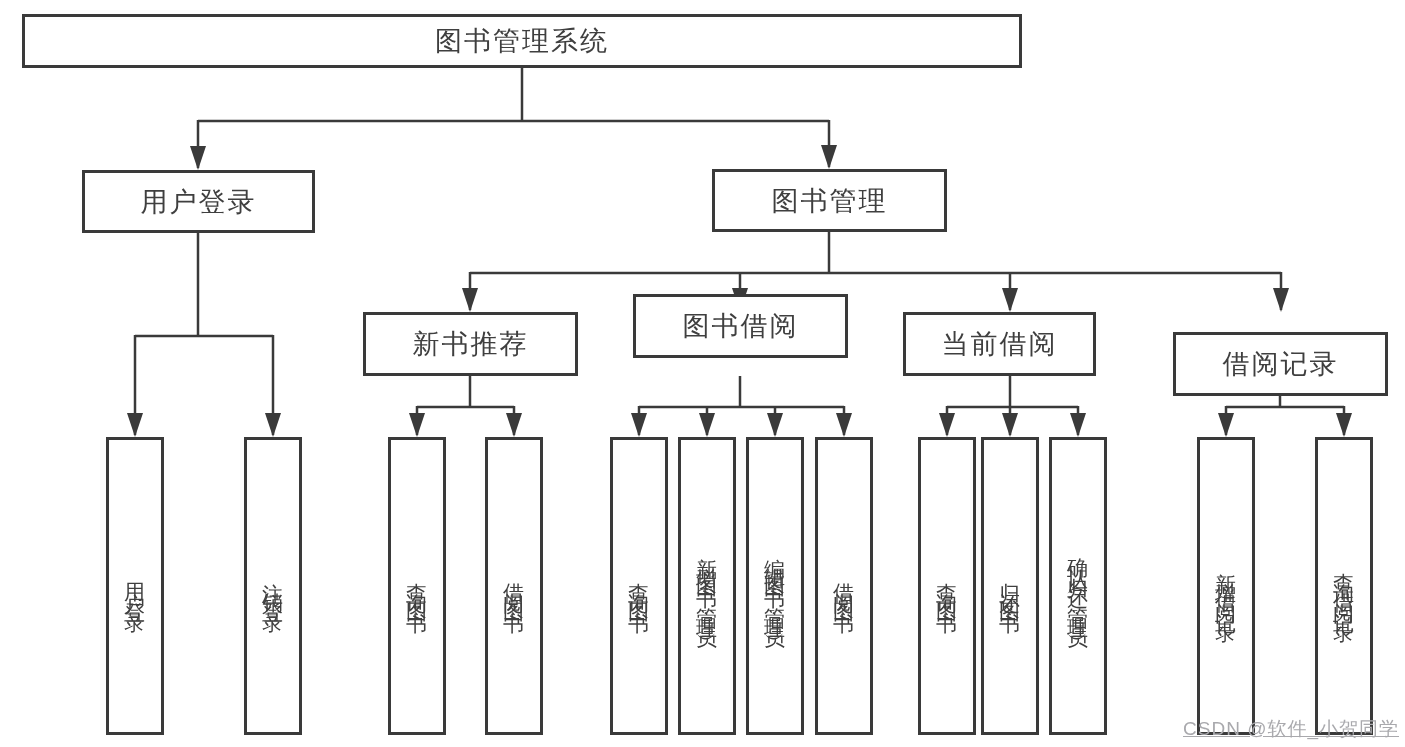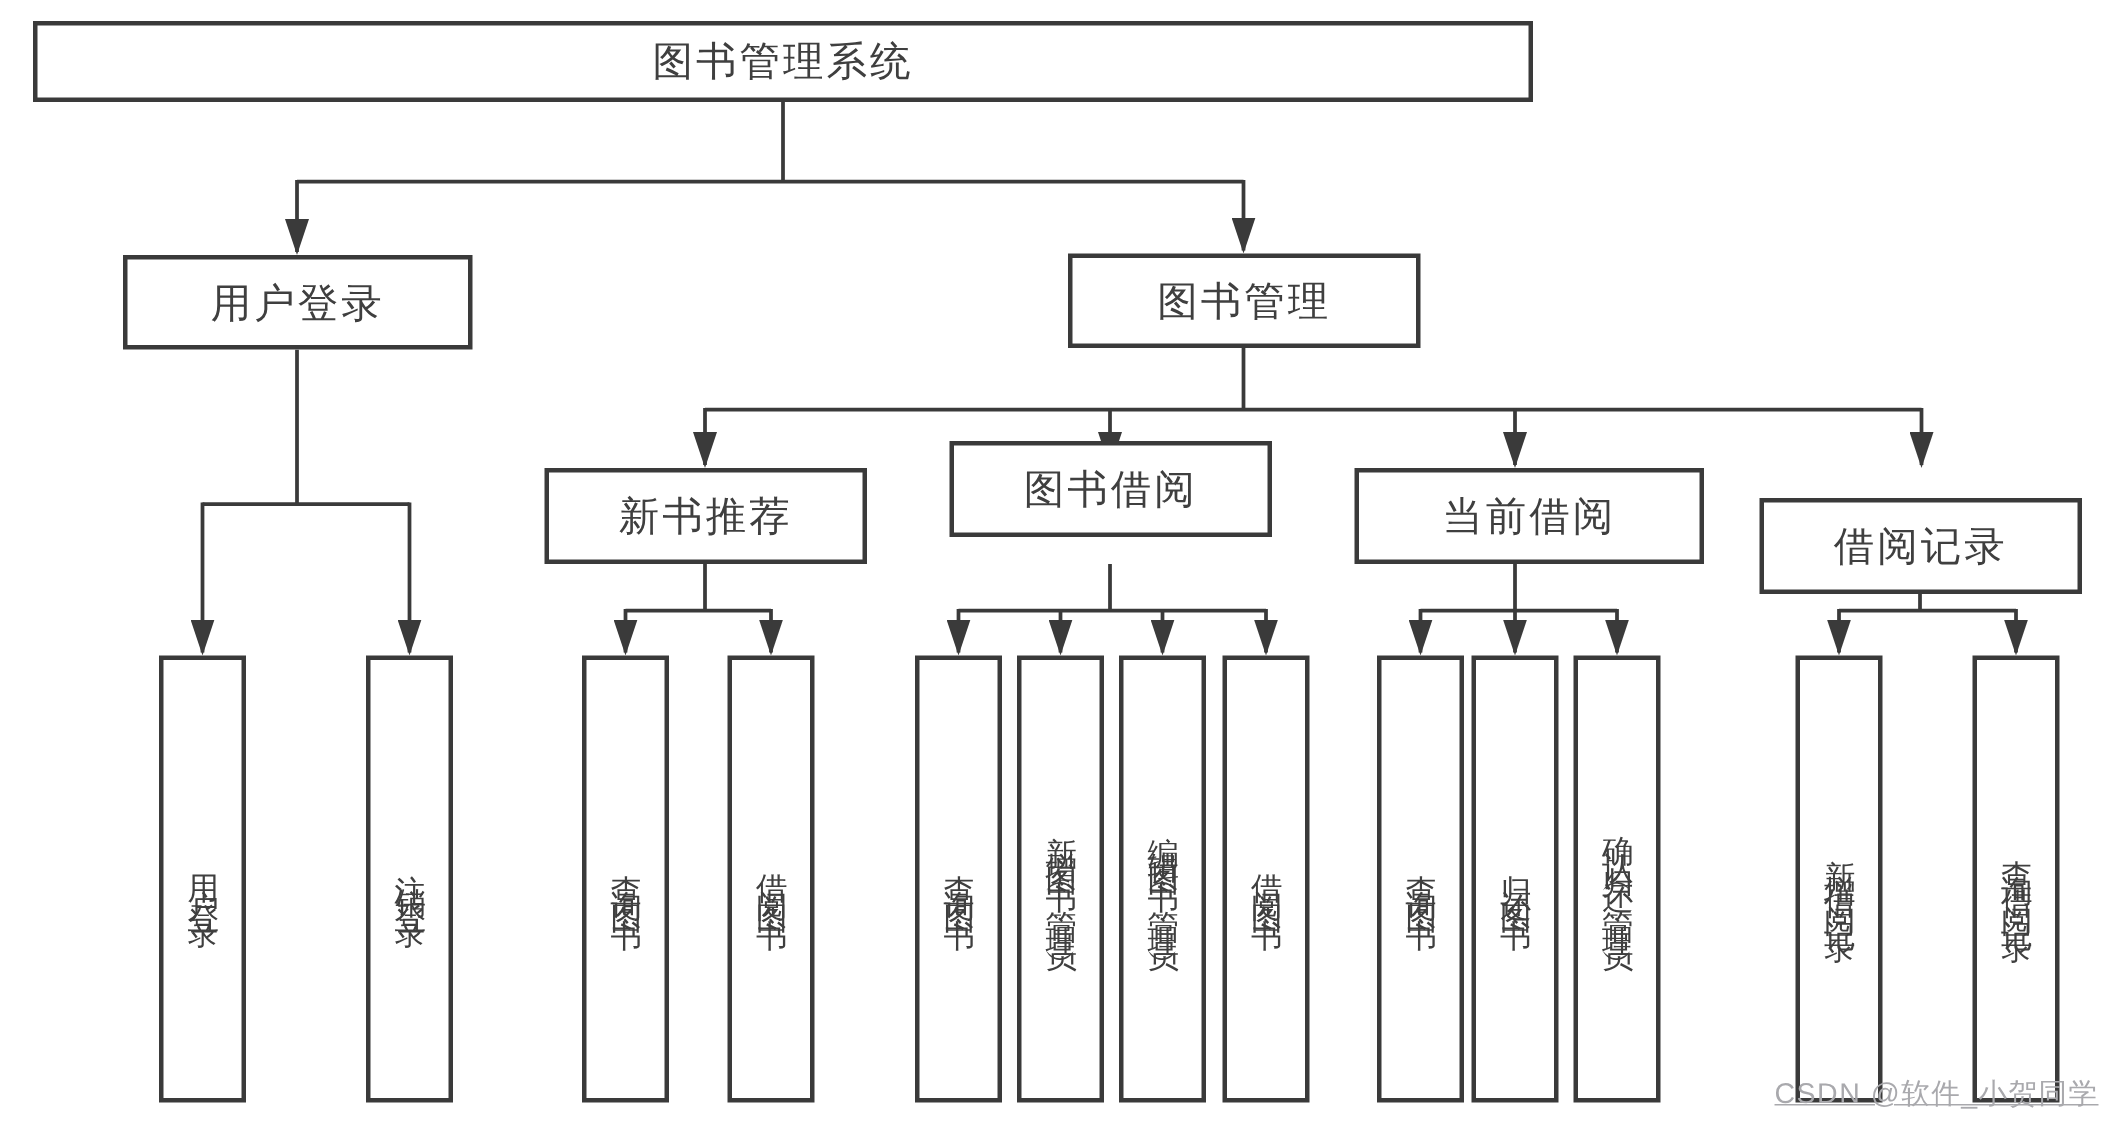--- a/index.html
+++ b/index.html
@@ -43,21 +43,21 @@
     text-align: center;
   }
   
   .n-root       { left: 22px;   top: 14px;  width: 1000px; height: 54px; }
   
   .n-user-login { left: 82px;   top: 170px; width: 233px;  height: 63px; }
   .n-book-mgmt  { left: 712px;  top: 169px; width: 235px;  height: 63px; }
   
   .n-new-book   { left: 363px;  top: 312px; width: 215px;  height: 64px; }
   .n-book-borrow{ left: 633px;  top: 294px; width: 215px;  height: 64px; }
-  .n-cur-borrow { left: 903px;  top: 312px; width: 233px;  height: 64px; }
+  .n-cur-borrow { left: 903px;  top: 312px; width: 193px;  height: 64px; }
   .n-rec-borrow { left: 1173px; top: 312px; width: 215px;  height: 64px; margin-top: 20px; }
   
   .leaf { top: 437px; height: 298px; width: 58px; }
   .n-l-login    { left: 106px; }
   .n-l-logout   { left: 244px; }
   .n-nb-query   { left: 388px; }
   .n-nb-borrow  { left: 485px; }
   .n-bb-query   { left: 610px; }
   .n-bb-add     { left: 678px; }
   .n-bb-edit    { left: 746px; }

